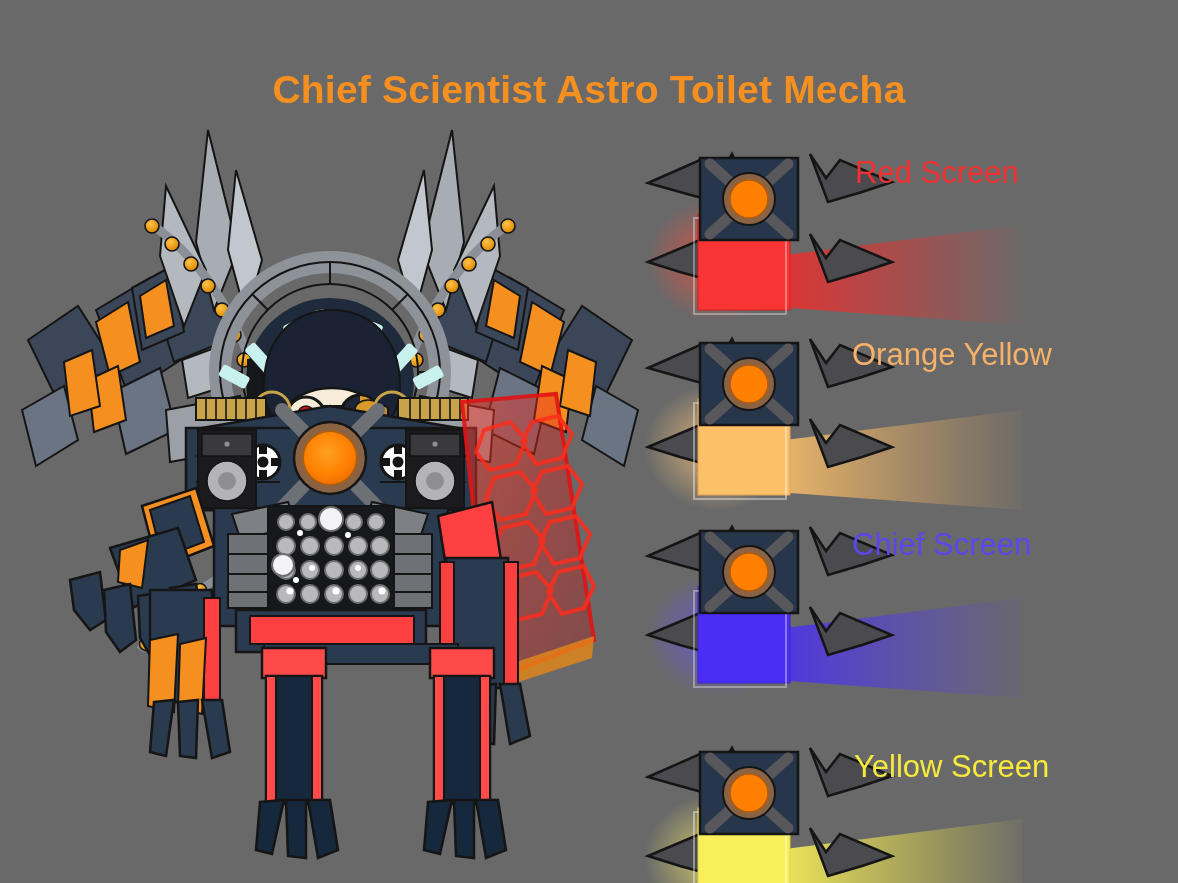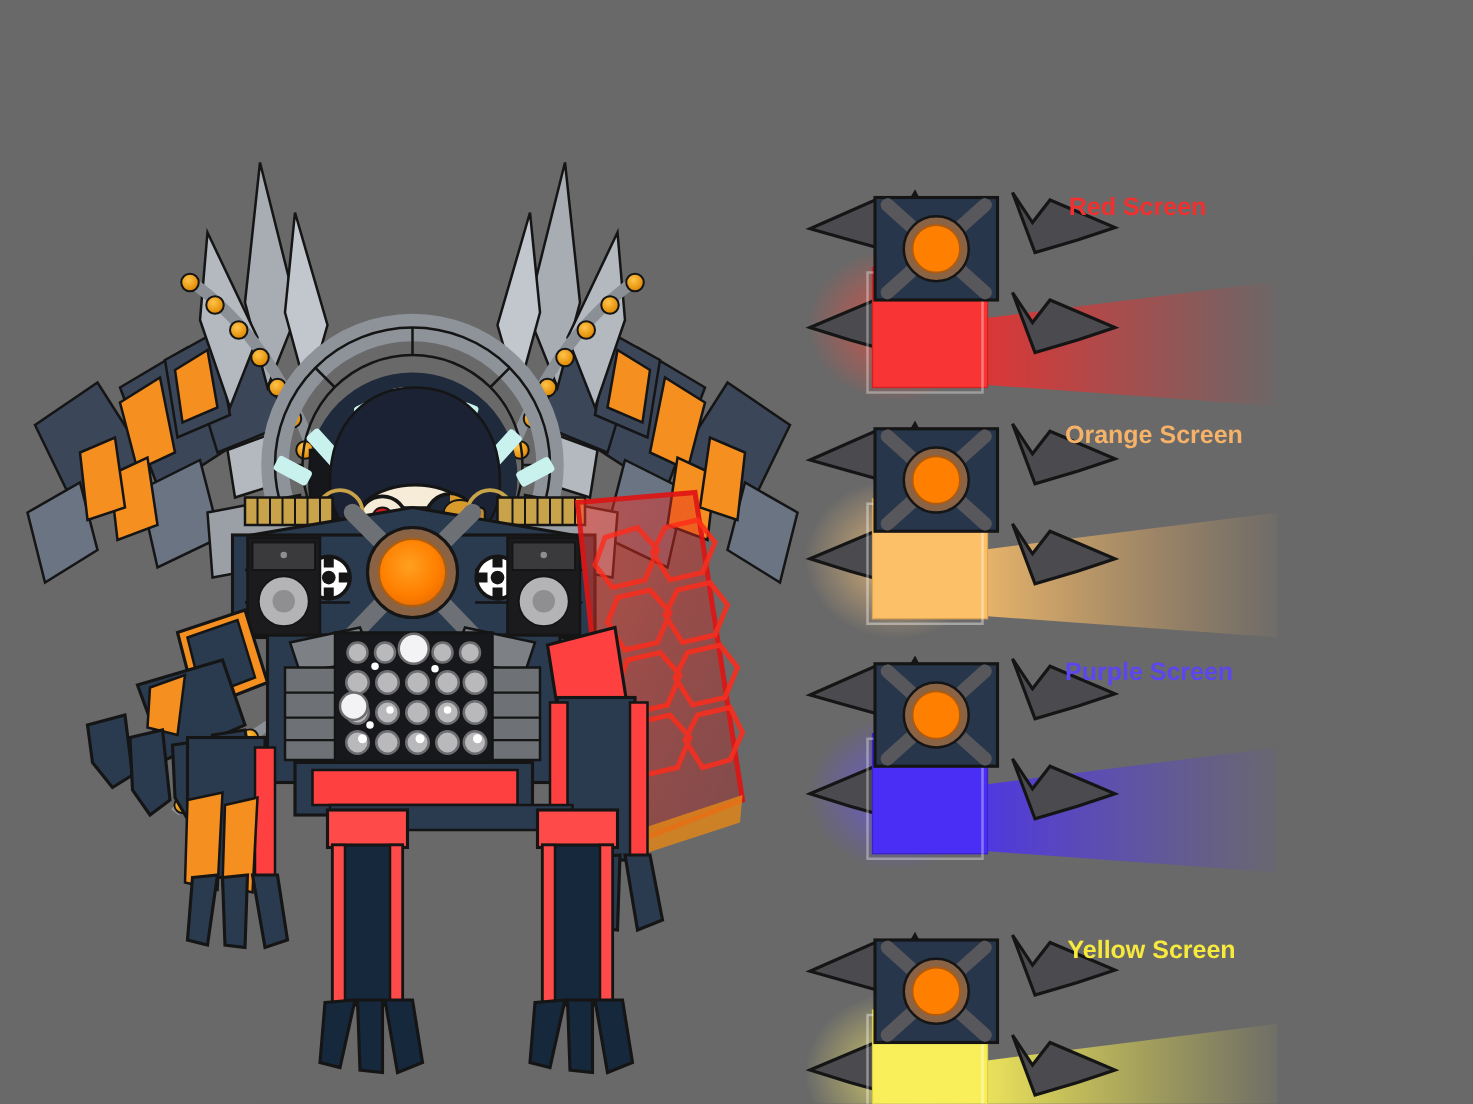--- a/index.html
+++ b/index.html
@@ -34,39 +34,40 @@
     font-family: "Liberation Sans", sans-serif;
   }
   .screen-row {
     position: absolute;
     left: 640px;
     width: 538px;
     height: 185px;
   }
   .screen-label {
     position: absolute;
-    font-size: 20px;
-    font-weight: bold;
+    font-size: 31px;
+    font-weight: normal;
     white-space: nowrap;
     font-family: "Liberation Sans", sans-serif;
   }
   #mecha-wrap {
     position: absolute;
     left: 0px;
     top: 110px;
     width: 660px;
     height: 660px;
   }
   svg { display: block; overflow: visible; }
 </style>
 </head>
 <body>
 
 <div id="stage">
 
+  <div id="title">Chief Scientist Astro Toilet Mecha</div>
 
   <div id="mecha-wrap">
     <svg width="660" height="660" viewBox="0 0 660 660" xmlns="http://www.w3.org/2000/svg">
       <defs>
         <radialGradient id="coreGrad" cx="45%" cy="40%" r="60%">
           <stop offset="0%" stop-color="#ffa020"></stop>
           <stop offset="70%" stop-color="#ff8000"></stop>
           <stop offset="100%" stop-color="#f07000"></stop>
         </radialGradient>
         <radialGradient id="beadGrad" cx="40%" cy="35%" r="65%">
@@ -478,21 +479,21 @@
       <rect x="60" y="18" width="98" height="82" fill="#27364a" stroke="#151515" stroke-width="2.5"></rect>
       <g stroke="#58585c" stroke-width="11" stroke-linecap="round">
         <line x1="109" y1="59" x2="70" y2="24"></line>
           <line x1="109" y1="59" x2="148" y2="24"></line>
         <line x1="109" y1="59" x2="70" y2="94"></line>
           <line x1="109" y1="59" x2="148" y2="94"></line>
       </g>
       <circle cx="109" cy="59" r="26" fill="#8a6244" stroke="#151515" stroke-width="2"></circle>
       <circle cx="109" cy="59" r="19" fill="#ff8000" stroke="#b05c10" stroke-width="1.5"></circle>
     </svg>
-    <div class="screen-label" style="left:212px; top:12px; color:#f6b268;">Orange Screen</div>
+    <div class="screen-label" style="left:212px; top:12px; color:#f6b268;">Orange Yellow</div>
   </div>
 
   <div class="screen-row" style="top:513px;">
     <svg width="538" height="190" viewBox="0 0 538 190" xmlns="http://www.w3.org/2000/svg">
       <defs>
         <linearGradient id="beamPurple" x1="0" y1="0" x2="1" y2="0">
           <stop offset="0%" stop-color="#4a2ef5" stop-opacity="0.85"></stop>
           <stop offset="100%" stop-color="#5a42e8" stop-opacity="0.05"></stop>
         </linearGradient>
         <radialGradient id="glowPurple" cx="50%" cy="50%" r="50%">
@@ -513,21 +514,21 @@
       <rect x="60" y="18" width="98" height="82" fill="#27364a" stroke="#151515" stroke-width="2.5"></rect>
       <g stroke="#58585c" stroke-width="11" stroke-linecap="round">
         <line x1="109" y1="59" x2="70" y2="24"></line>
           <line x1="109" y1="59" x2="148" y2="24"></line>
         <line x1="109" y1="59" x2="70" y2="94"></line>
           <line x1="109" y1="59" x2="148" y2="94"></line>
       </g>
       <circle cx="109" cy="59" r="26" fill="#8a6244" stroke="#151515" stroke-width="2"></circle>
       <circle cx="109" cy="59" r="19" fill="#ff8000" stroke="#b05c10" stroke-width="1.5"></circle>
     </svg>
-    <div class="screen-label" style="left:212px; top:14px; color:#5b46f0;">Purple Screen</div>
+    <div class="screen-label" style="left:212px; top:14px; color:#5b46f0;">Chief Screen</div>
   </div>
 
   <div class="screen-row" style="top:734px;">
     <svg width="538" height="190" viewBox="0 0 538 190" xmlns="http://www.w3.org/2000/svg">
       <defs>
         <linearGradient id="beamYellow" x1="0" y1="0" x2="1" y2="0">
           <stop offset="0%" stop-color="#f8ef5a" stop-opacity="0.92"></stop>
           <stop offset="100%" stop-color="#e5dc40" stop-opacity="0.05"></stop>
         </linearGradient>
         <radialGradient id="glowYellow" cx="50%" cy="50%" r="50%">

